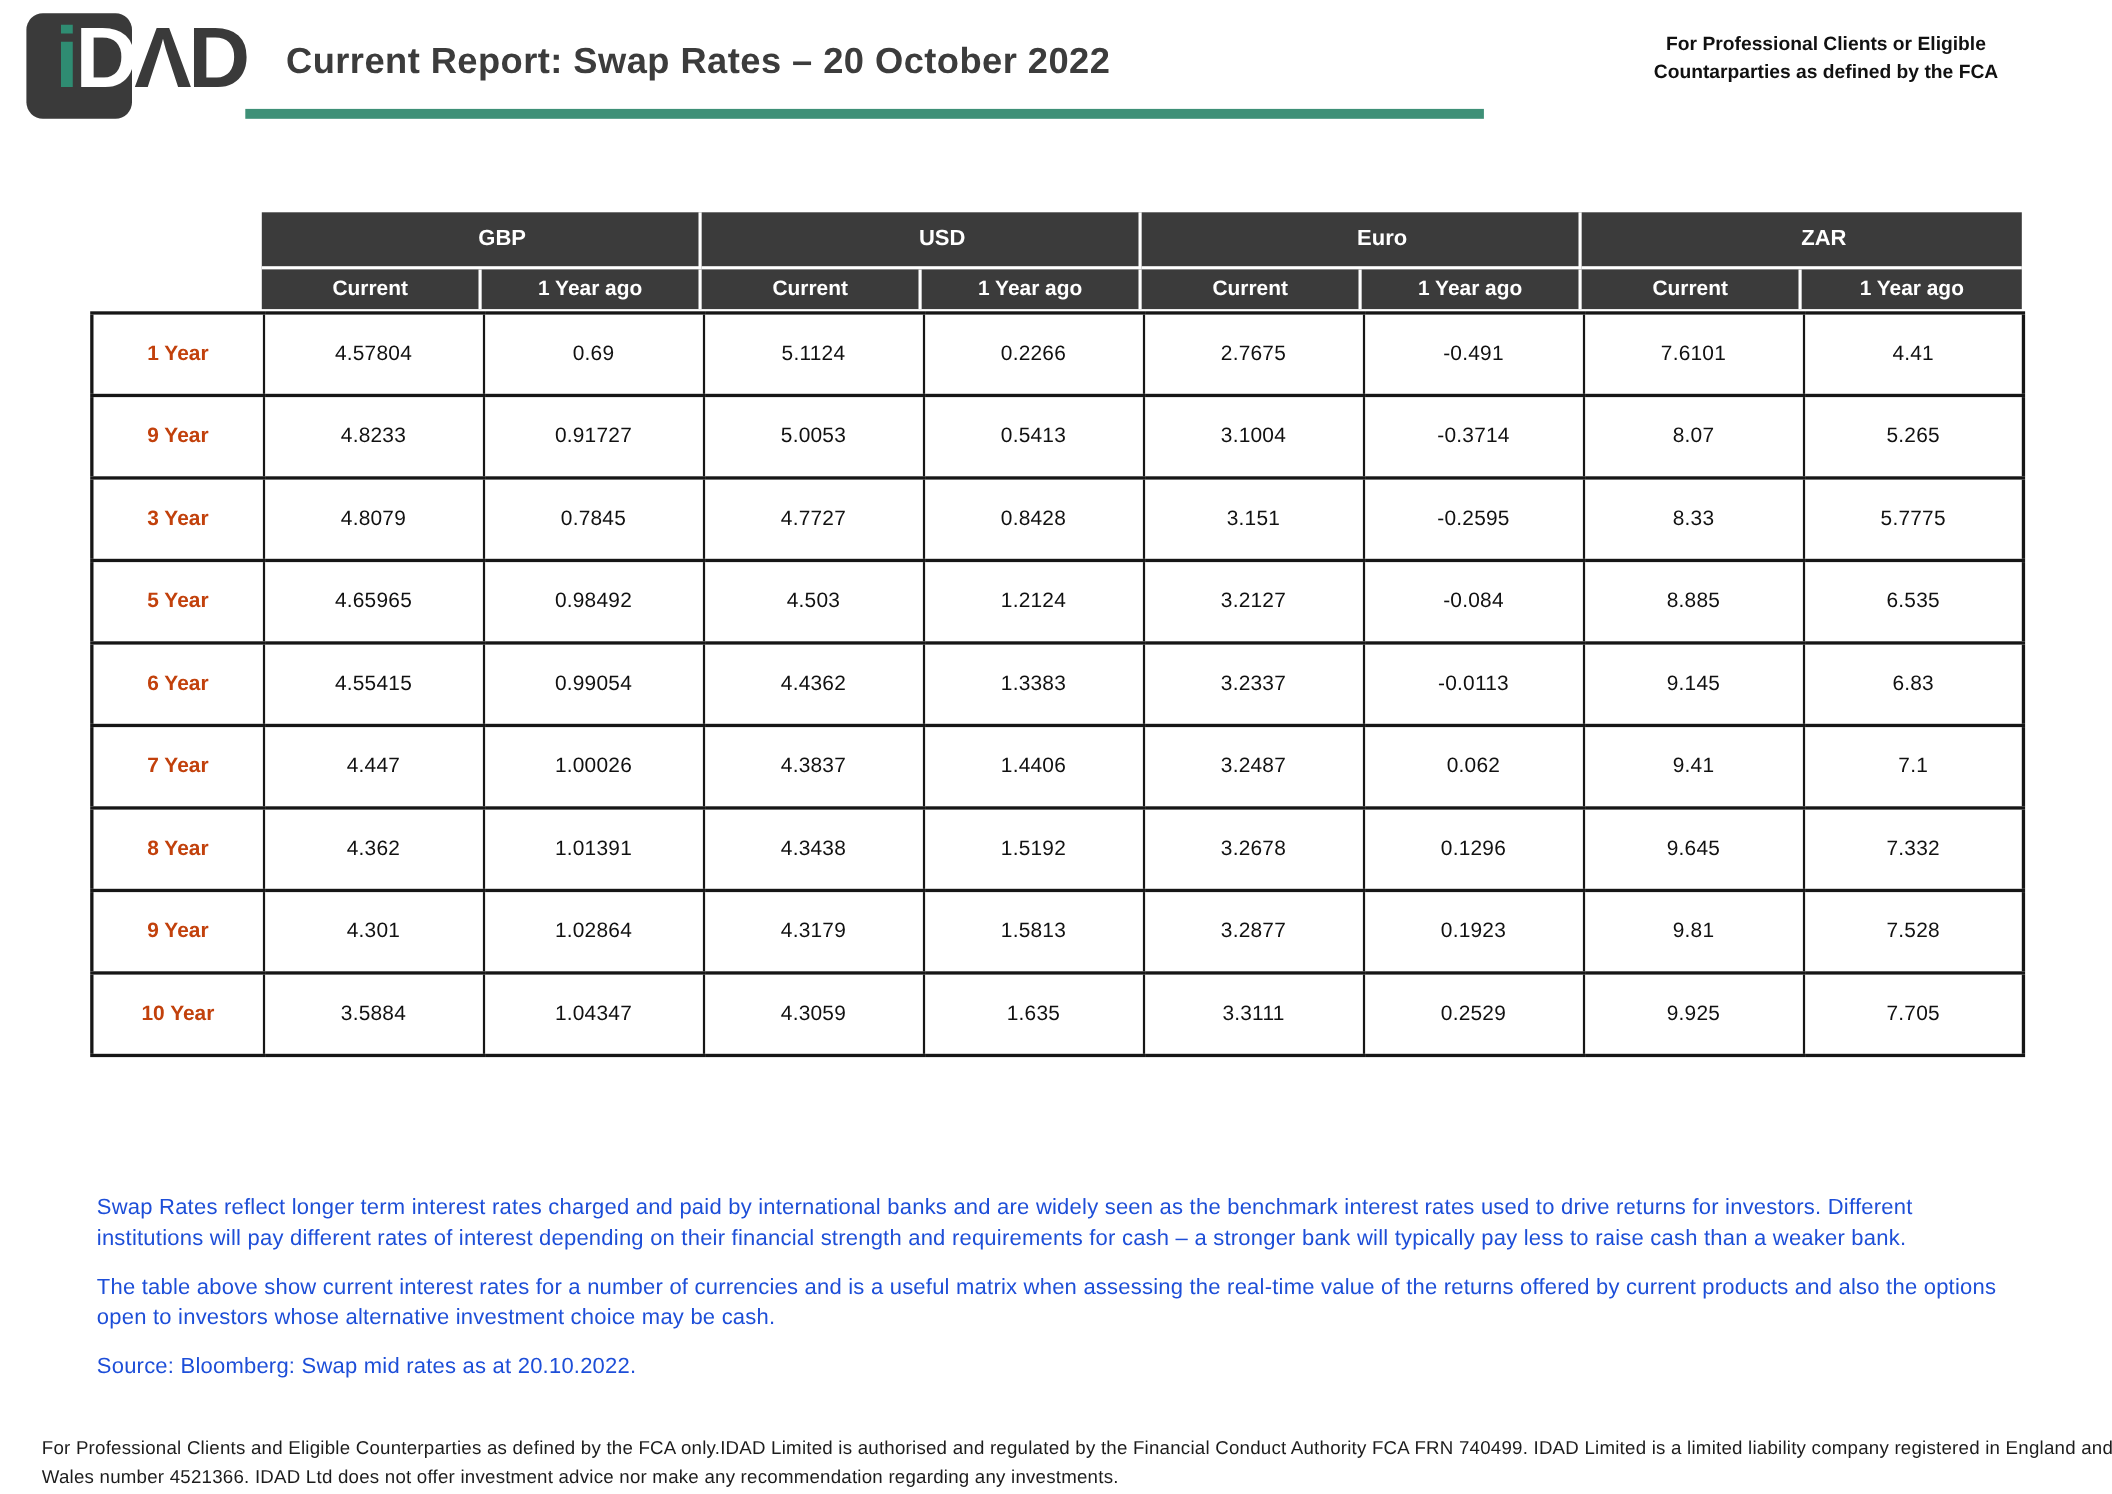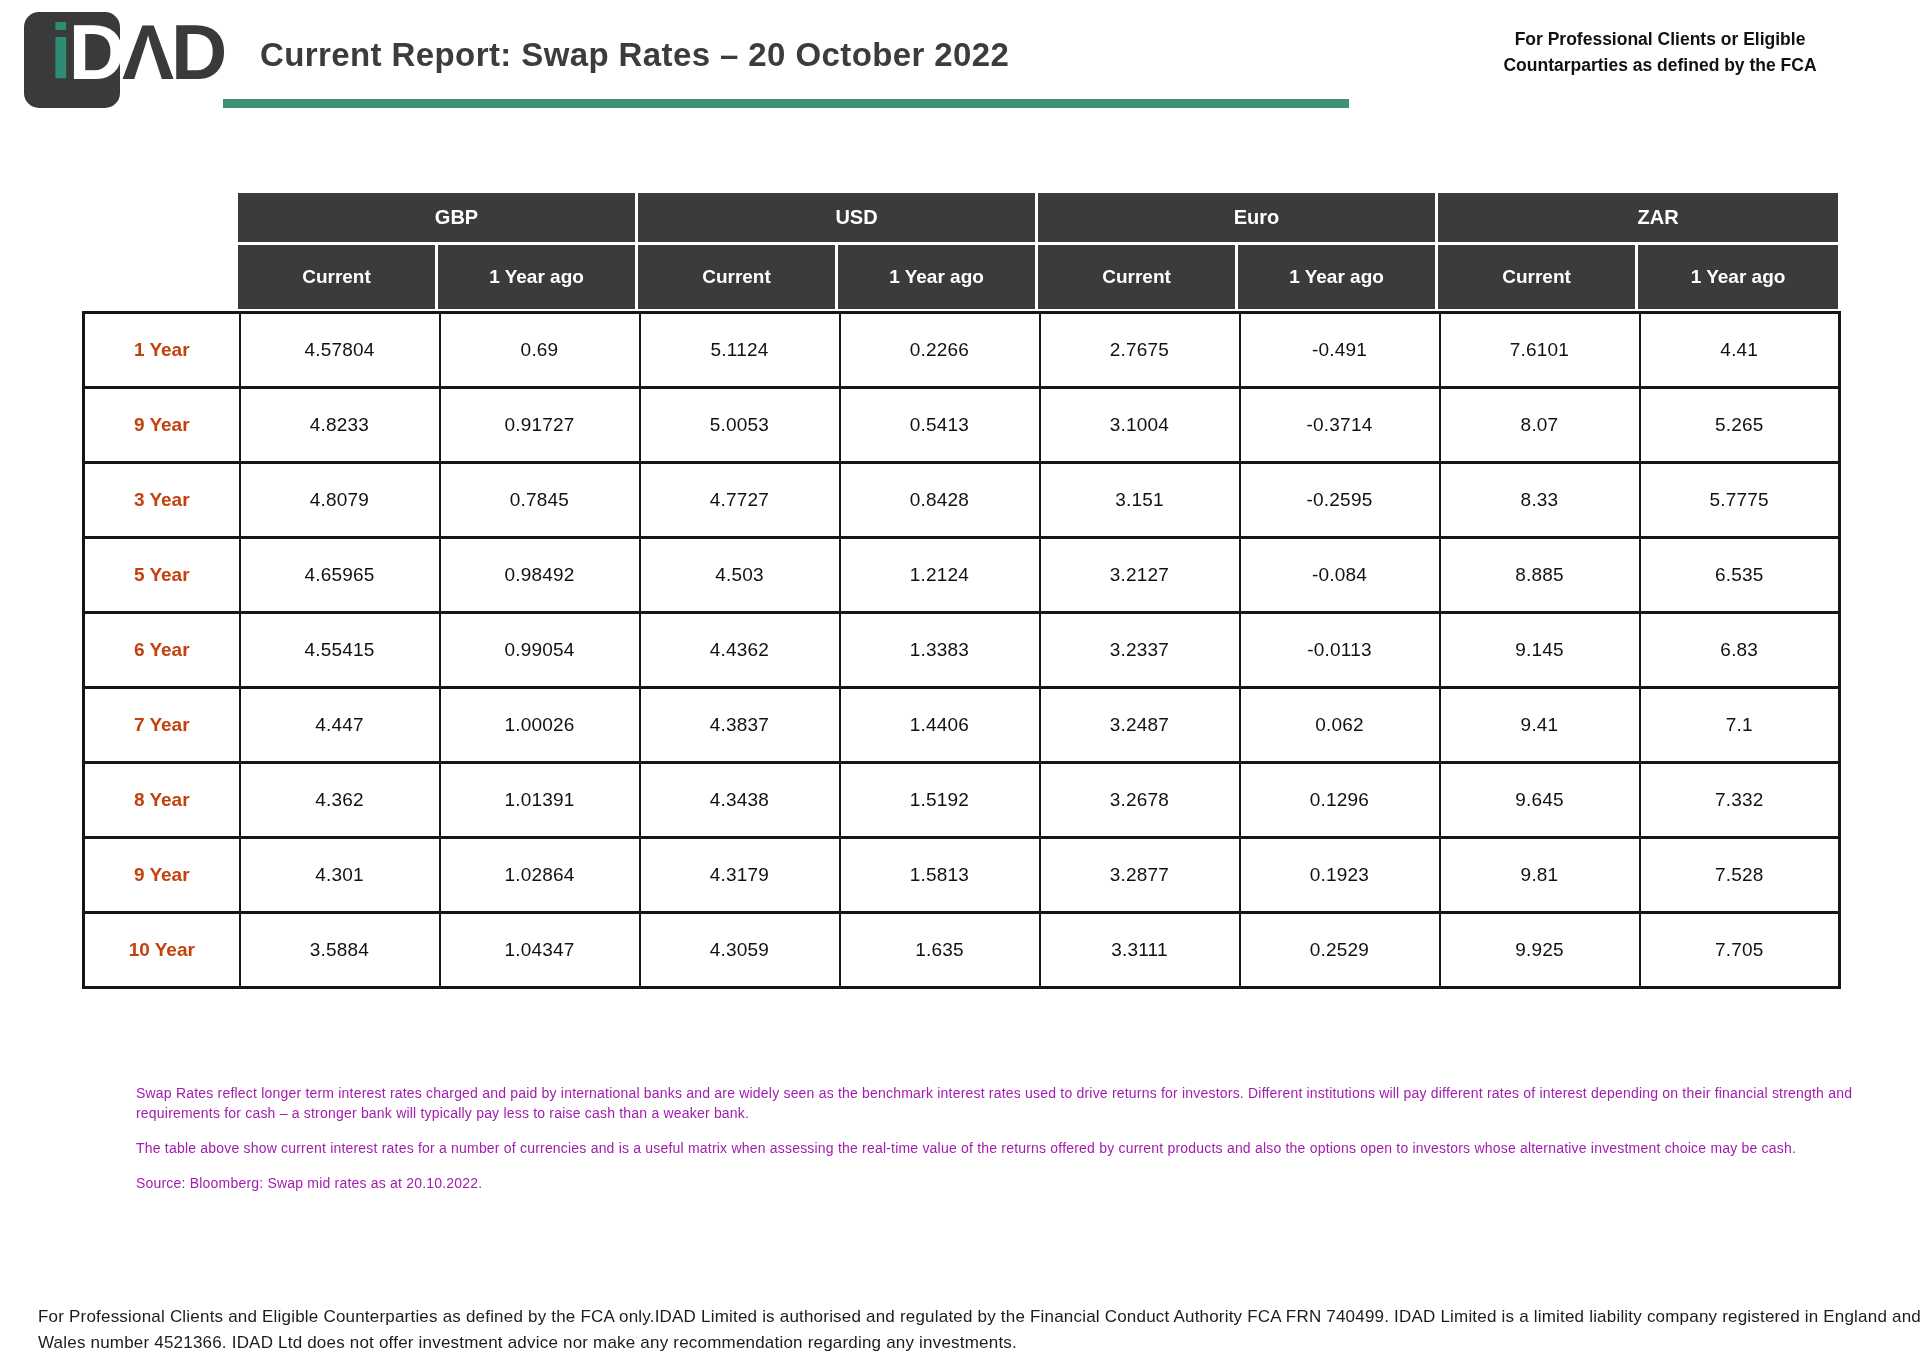--- a/index.html
+++ b/index.html
@@ -29,35 +29,35 @@
   .table-wrap { position: absolute; left: 82px; top: 193px; width: 1758px; }
   table { border-spacing: 0; table-layout: fixed; width: 1756px; }
   col.c-label { width: 156px; }
   col.c-data  { width: 200px; }
 
   .head-table { border-collapse: separate; margin-bottom: 2px; }
   .head-table th { background: #3B3B3B; color: #ffffff; font-weight: 700;
     text-align: center; vertical-align: middle; }
   .head-table th.corner { background: transparent; }
   .head-table tr.group-row th { height: 52px; font-size: 20px; border-bottom: 3px solid #ffffff; padding-left: 40px; }
-  .head-table tr.sub-row th { height: 64px; font-size: 19px; }
+  .head-table tr.sub-row th { height: 36px; font-size: 19px; }
   .head-table th.sep { border-right: 3px solid #ffffff; }
   .head-table tr.group-row th.corner { border-bottom: none; }
 
   .body-table { border-collapse: collapse; border: 3px solid #161616; }
   .body-table tr { height: 75px; }
   .body-table th, .body-table td { border: 2px solid #161616;
     border-top-width: 3px; border-bottom-width: 3px;
     text-align: center; vertical-align: middle; background: #ffffff; }
   .body-table th { font-size: 19px; font-weight: 700; color: #c2410c; }
   .body-table td { font-size: 19px; font-weight: 400; color: #111; letter-spacing: 0.2px; }
 
   
   .notes { position: absolute; left: 88px; top: 1084px; width: 1752px;
-    font-size: 14px; line-height: 1.42; color: #a21caf; letter-spacing: 0.2px; margin-left: 48px; }
+    font-size: 20px; line-height: 1.42; color: #1d4ed8; letter-spacing: 0.2px; }
   .notes p { margin-bottom: 15px; }
 
   
   .footer { position: absolute; left: 18px; top: 1304px; width: 1888px;
     font-size: 17px; line-height: 1.55; color: #1c1c1c; letter-spacing: 0.2px; margin-left: 20px; }
 </style>
 </head>
 <body>
 
 <div class="page">

